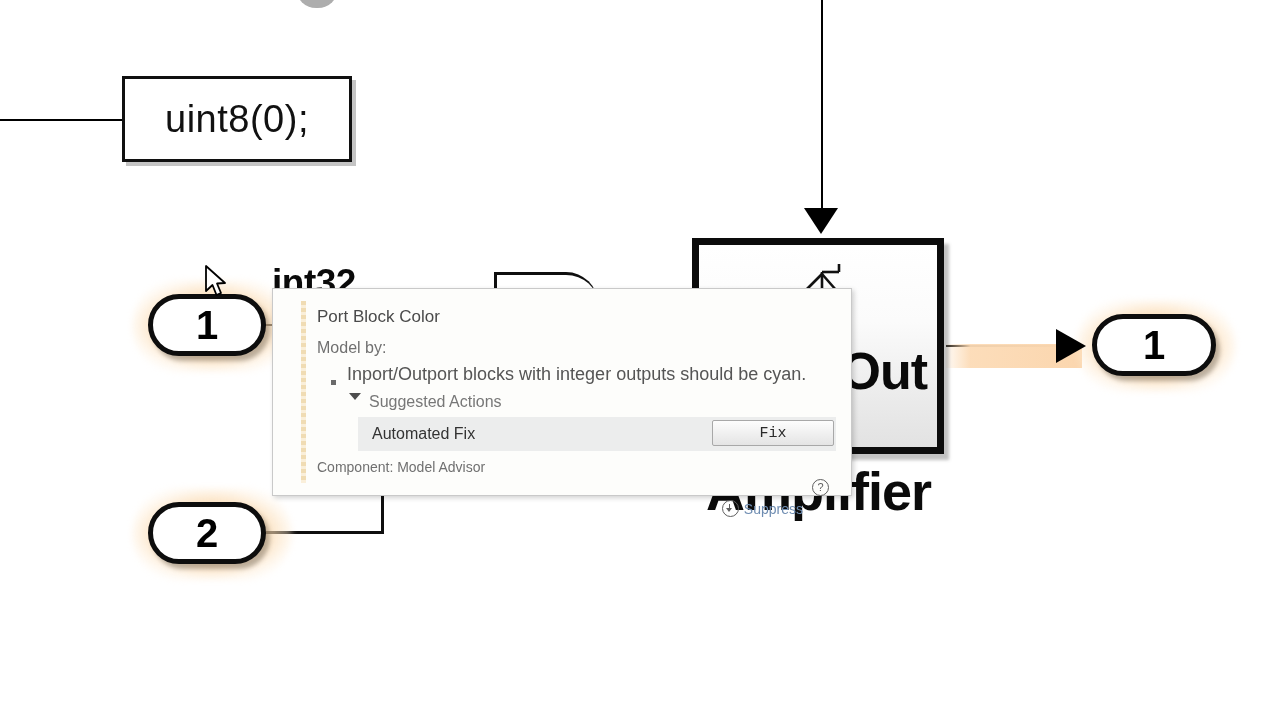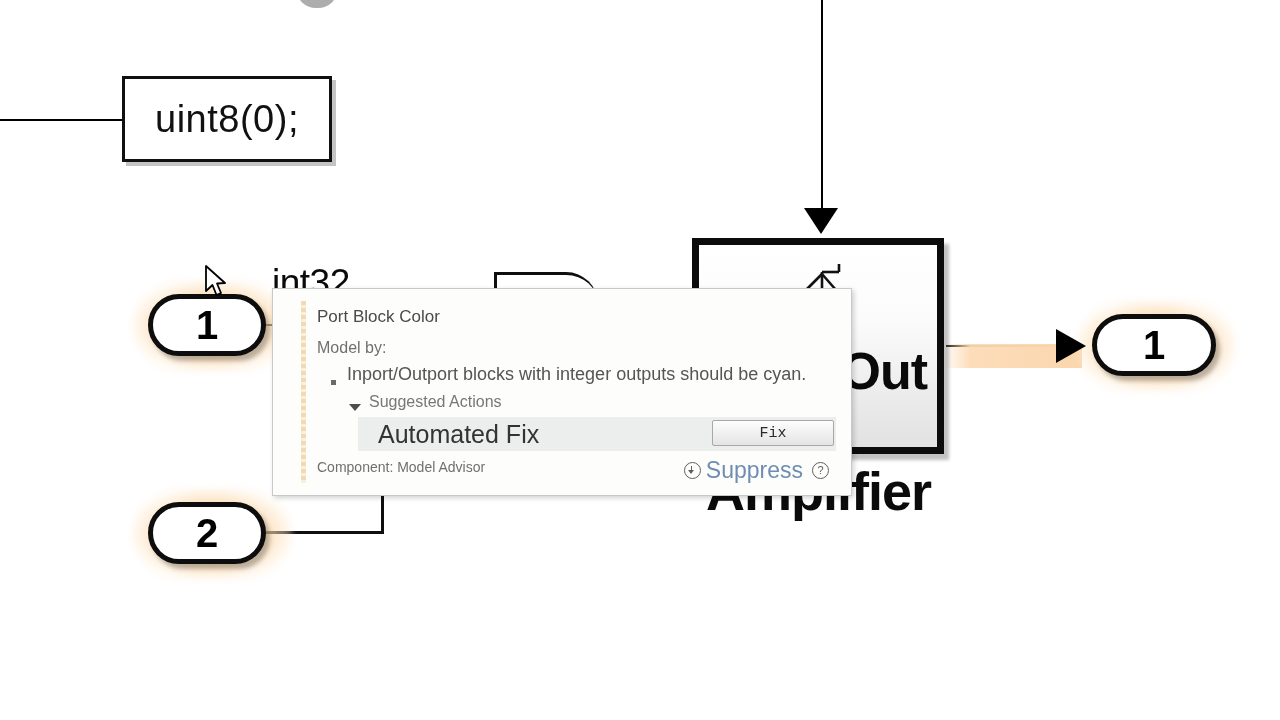--- a/index.html
+++ b/index.html
@@ -17,21 +17,21 @@
 
   
   .line { position: absolute; background: #000; }
   .hline { height: 2px; }
   .vline { width: 2px; }
 
   
   .const-block {
     position: absolute;
     left: 122px; top: 76px;
-    width: 210px; height: 86px;
+    width: 230px; height: 86px;
     background: #ffffff;
     border: 3px solid #101010;
     box-shadow: 4px 4px 0 rgba(60,60,60,0.30);
     display: flex; align-items: center; justify-content: center;
     box-sizing: border-box;
   }
   .const-block .txt {
     font-size: 38px; color: #111; letter-spacing: .5px;
   }
 
@@ -113,21 +113,21 @@
     width: 0; height: 0;
     border-top: 17px solid transparent;
     border-bottom: 17px solid transparent;
     border-left: 30px solid #000;
     z-index: 3;
   }
 
   
   .type-label {
     position: absolute;
-    font-size: 37px; font-weight: 400; color: #0a0a0a;
+    font-size: 37px; font-weight: 700; color: #0a0a0a;
     letter-spacing: -.5px;
     z-index: 1;
   }
   .small-block {
     position: absolute;
     background: #ffffff;
     border: 3px solid #0f0f0f;
     box-sizing: border-box;
     z-index: 1;
   }
@@ -191,39 +191,39 @@
     display: flex; align-items: flex-end;
   }
   .tt-bullet-dot {
     width: 5px; height: 5px; background: #6a6a6a;
     margin: 9px 11px 0 0; flex: none;
   }
   .tt-suggested {
     position: absolute;
     left: 76px; top: 104px;
     font-size: 16px; color: #777;
-    display: flex; align-items: flex-end;
+    display: flex; align-items: flex-start;
   }
   .tt-caret {
     width: 0; height: 0;
     border-left: 6px solid transparent;
     border-right: 6px solid transparent;
     border-top: 7px solid #4d4d4d;
     margin-right: 8px;
   }
   .tt-fixrow {
     position: absolute;
     left: 85px; top: 128px;
     width: 478px; height: 34px;
     background: #eceded;
     display: flex; align-items: center;
   }
   .tt-fixlabel {
-    margin-left: 20px;
-    font-size: 25px; color: #333;
+    margin-left: 14px;
+    font-size: 16px; color: #333;
   }
   .tt-fixbtn {
     position: absolute;
     right: 2px; top: 3px;
     width: 120px; height: 24px;
     background: linear-gradient(to bottom, #fdfdfd 0%, #f0f0f0 52%, #e4e4e4 100%);
     border: 1px solid #a8a8a8;
     border-radius: 2px;
     font-family: "Liberation Mono", monospace;
     font-size: 15px; color: #2a2a2a;
@@ -234,23 +234,24 @@
     position: absolute;
     left: 44px; top: 170px;
     font-size: 14px; color: #707070; text-align: right;
   }
   .tt-footer-right {
     position: absolute;
     right: 22px; top: 168px;
     display: flex; align-items: center; gap: 9px;
   }
   .tt-suppress {
-    font-size: 23px; color: #6f8db2;
+    font-size: 14px; color: #6f8db2;
     display: flex; align-items: center; gap: 5px;
     cursor: pointer;
+    margin-top: 43px;
   }
   .circ-icon {
     width: 15px; height: 15px;
     border: 1.4px solid #5f5f5f;
     border-radius: 50%;
     position: relative; flex: none;
   }
   .circ-icon.help {
     font-size: 11px; color: #5f5f5f;
     display: flex; align-items: center; justify-content: center;

